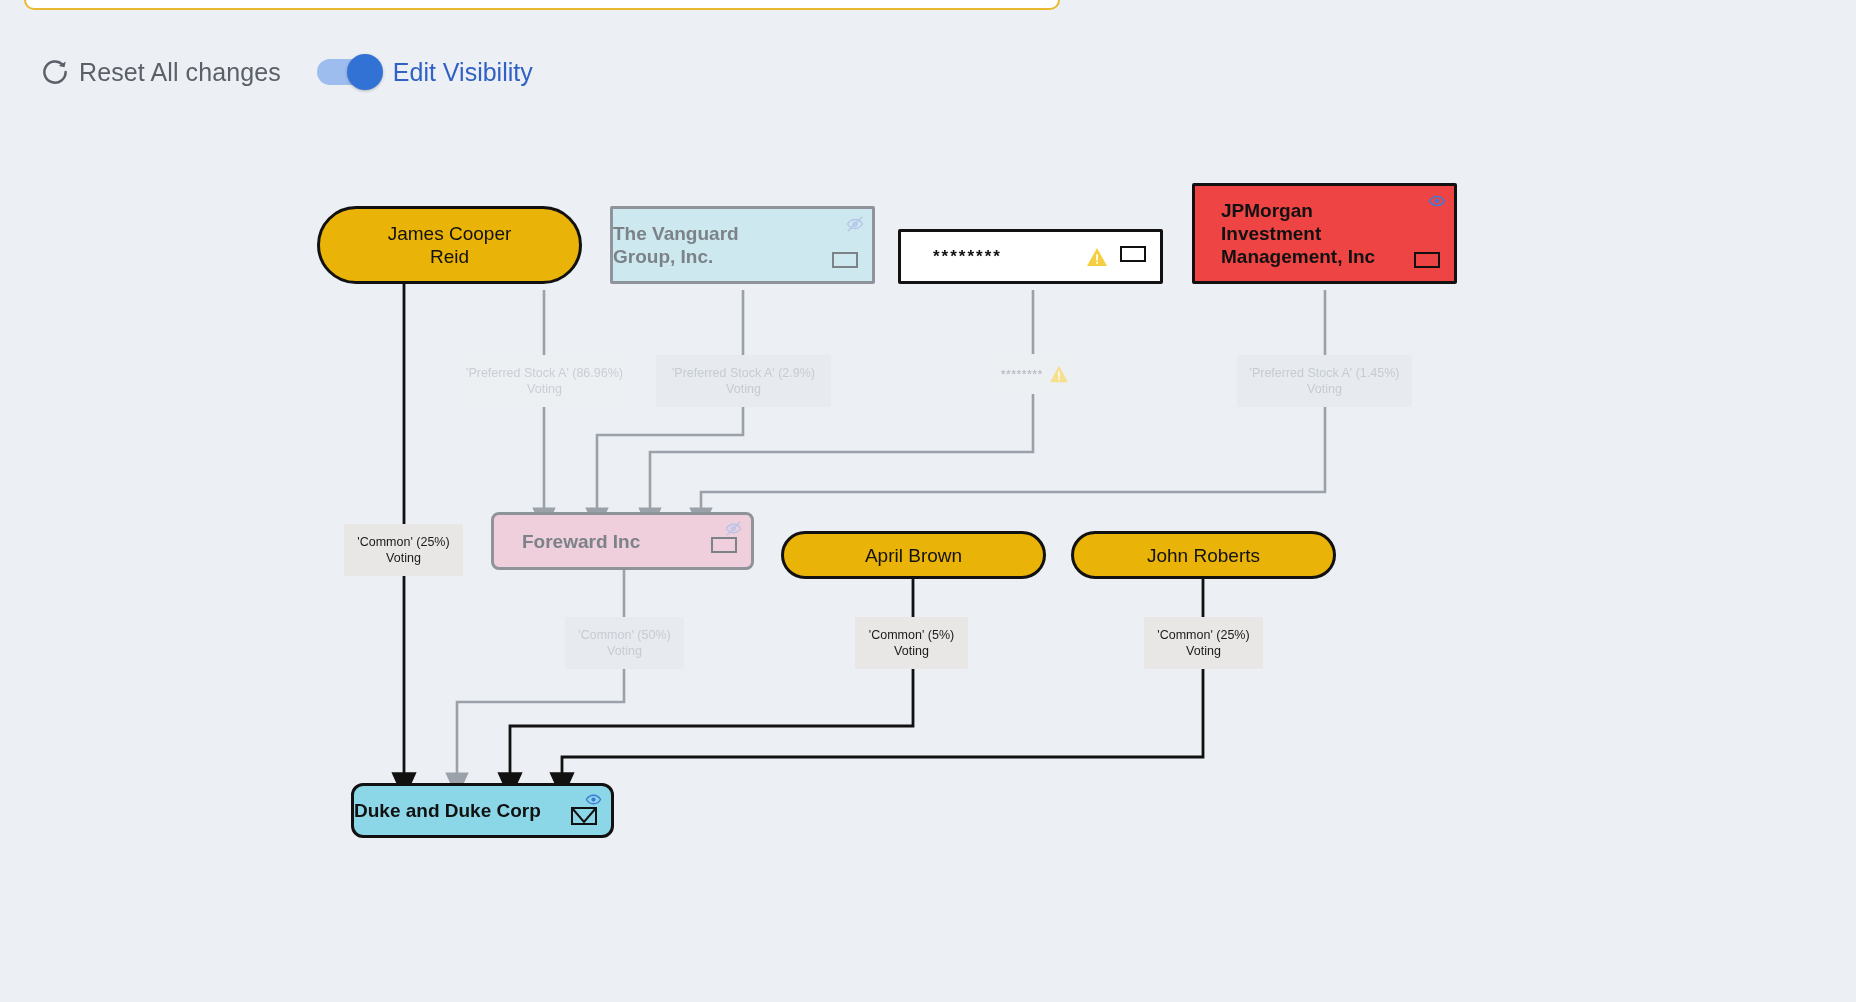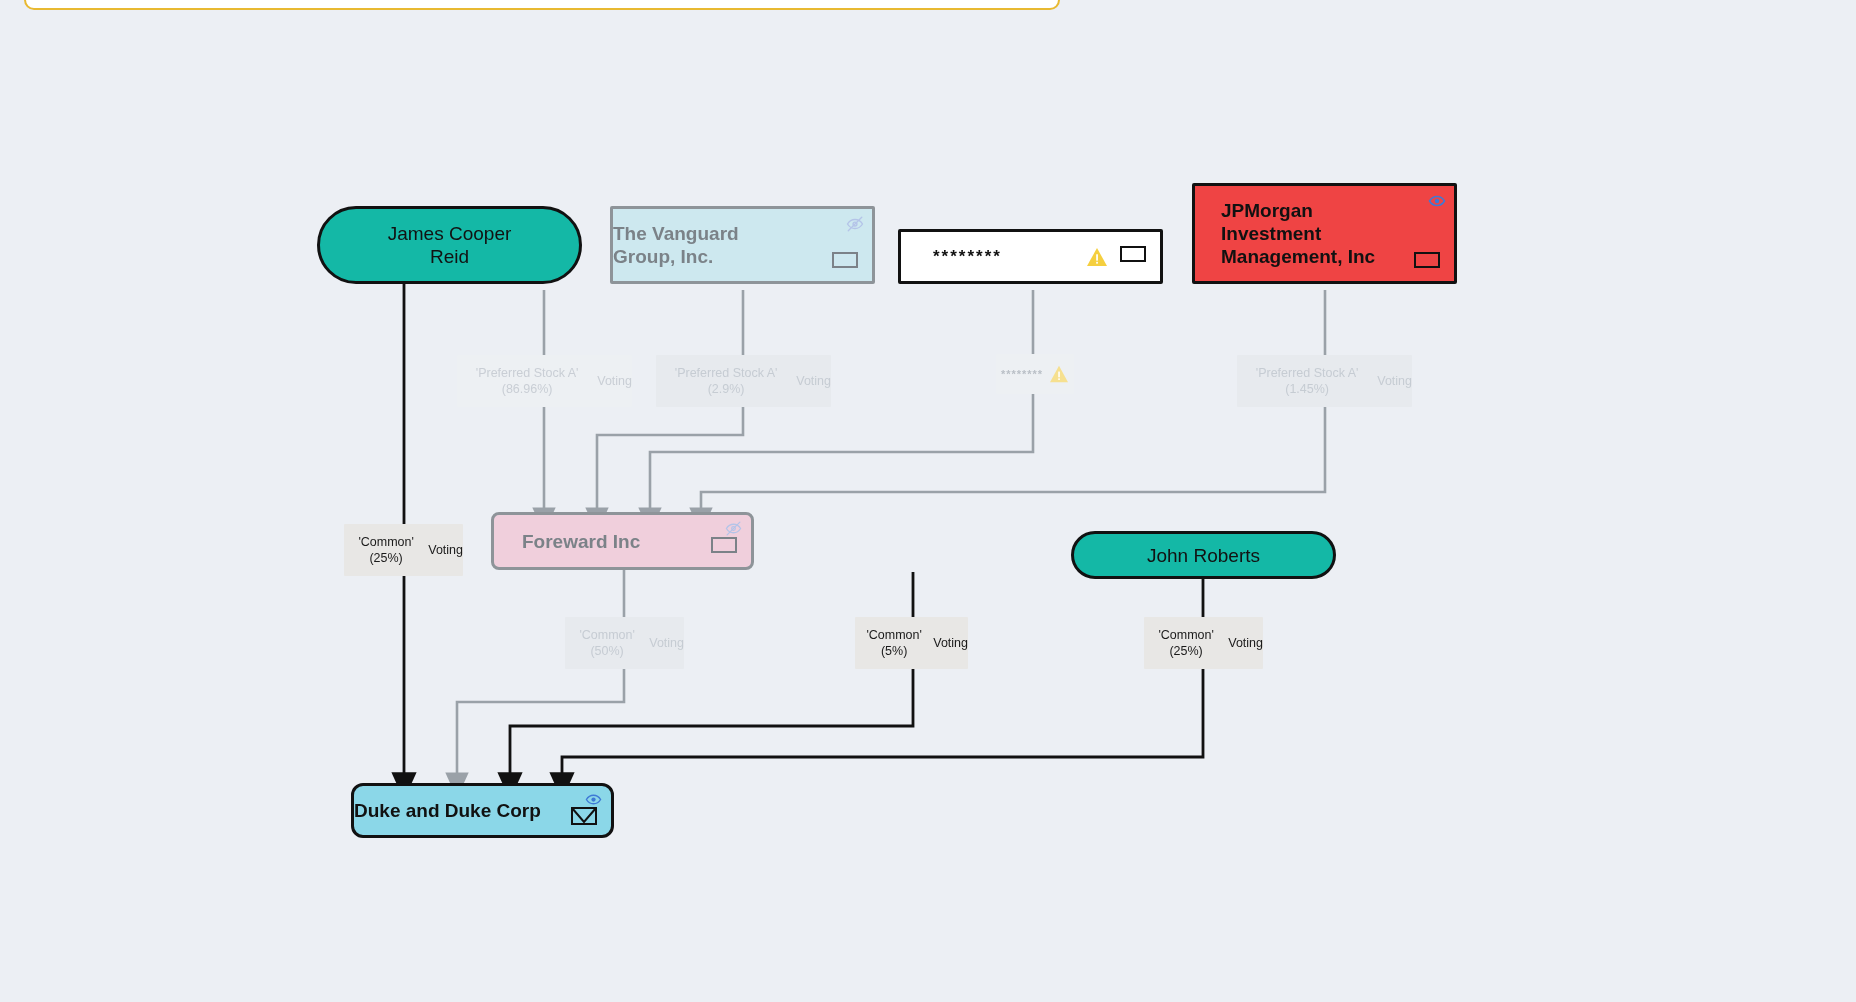--- a/index.html
+++ b/index.html
@@ -118,21 +118,21 @@
 
   .node-label {
     font-weight: bold;
     font-size: 19px;
     line-height: 23px;
     white-space: pre-line;
   }
 
   
   .node.person {
-    background: #14b8a6;
+    background: #eab308;
     border: 3px solid #111111;
     border-radius: 42px;
     justify-content: center;
     text-align: center;
   }
   .node.person .node-label {
     font-weight: normal;
     color: #121212;
     font-size: 19px;
   }
@@ -221,20 +221,21 @@
     transform: translateY(-50%);
     width: 22px;
     height: 20px;
   }
 
   
   .edge-label {
     position: absolute;
     box-sizing: border-box;
     display: flex;
+    flex-direction: column;
     align-items: center;
     justify-content: center;
     text-align: center;
     font-size: 12.5px;
     line-height: 16px;
     border-radius: 1px;
     cursor: pointer;
   }
   .edge-label.solid {
     background: #e8e7e5;
@@ -259,20 +260,40 @@
   }
   .edge-label .lbl-line2 { display: block; }
 </style>
 </head>
 <body>
 
 <div id="app">
 
   <div class="top-banner"></div>
 
+  <div class="toolbar">
+
+    <div class="reset-btn">
+      <span class="reset-icon">
+        <svg viewBox="0 0 24 24" width="30" height="30" fill="none" stroke="#5b6068" stroke-width="2" stroke-linecap="round">
+          <path d="M20.5 12a8.5 8.5 0 1 1-2.6-6.1"></path>
+          <path d="M20.6 3.6 L19.6 8.2 L15 7.2 Z" fill="#5b6068" stroke="none"></path>
+        </svg>
+      </span>
+      <span class="reset-label">Reset All changes</span>
+    </div>
+
+    <div class="visibility-group">
+      <span class="switch">
+        <span class="knob"></span>
+      </span>
+      <span class="visibility-label">Edit Visibility</span>
+    </div>
+
+  </div>
 
   <svg id="graph">
     <defs>
       <marker id="ah-dark" markerWidth="10" markerHeight="9" refX="1" refY="4.5" orient="auto">
         <polygon points="0,0 10,4.5 0,9" fill="#111111"></polygon>
       </marker>
       <marker id="ah-grey" markerWidth="10" markerHeight="9" refX="1" refY="4.5" orient="auto">
         <polygon points="0,0 10,4.5 0,9" fill="#9aa1a8"></polygon>
       </marker>
     </defs>
@@ -402,20 +423,23 @@
     <span class="eye-off-icon" style="top:5px;right:8px;">
       <svg viewBox="0 0 24 24" width="17" height="17" fill="none" stroke="#b4c4e8" stroke-width="1.8">
         <path d="M2 12s3.6-6 10-6 10 6 10 6-3.6 6-10 6S2 12 2 12z"></path>
         <circle cx="12" cy="12" r="2.6"></circle>
         <path d="M3 21 L21 3" stroke-linecap="round"></path>
       </svg>
     </span>
     <span class="rect-icon grey" style="bottom:14px;"></span>
   </div>
 
+  <div class="node person" style="left:781px; top:531px; width:265px; height:48px;">
+    <span class="node-label">April Brown</span>
+  </div>
 
   <div class="node person" style="left:1071px; top:531px; width:265px; height:48px;">
     <span class="node-label">John Roberts</span>
   </div>
 
   <div class="node target-visible" style="left:351px; top:783px; width:263px; height:55px;">
     <span class="node-label">Duke and Duke Corp</span>
     <span class="eye-icon" style="top:5px;right:8px;">
       <svg viewBox="0 0 24 24" width="17" height="17" fill="none" stroke="#3e7ad6" stroke-width="2">
         <path d="M2 12s3.6-6 10-6 10 6 10 6-3.6 6-10 6S2 12 2 12z"></path>

